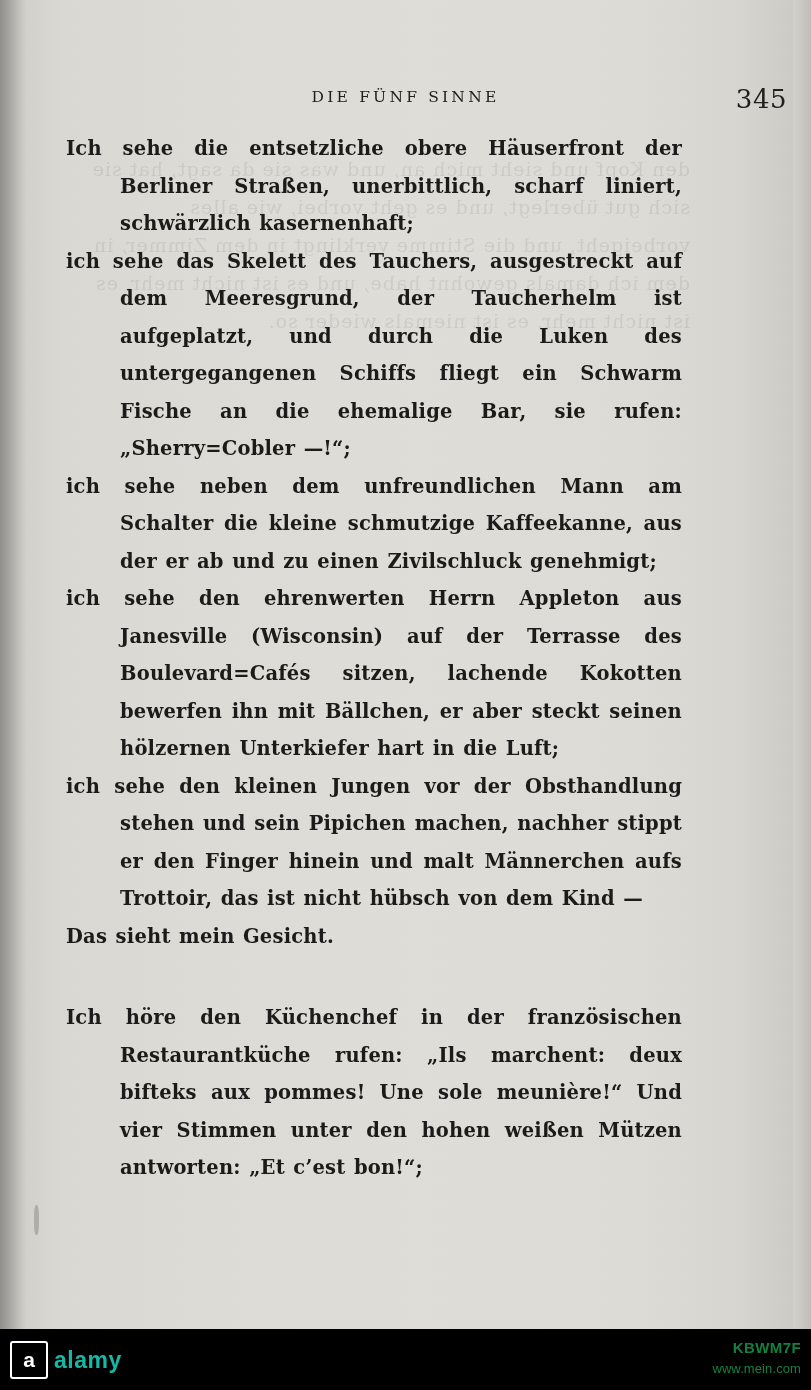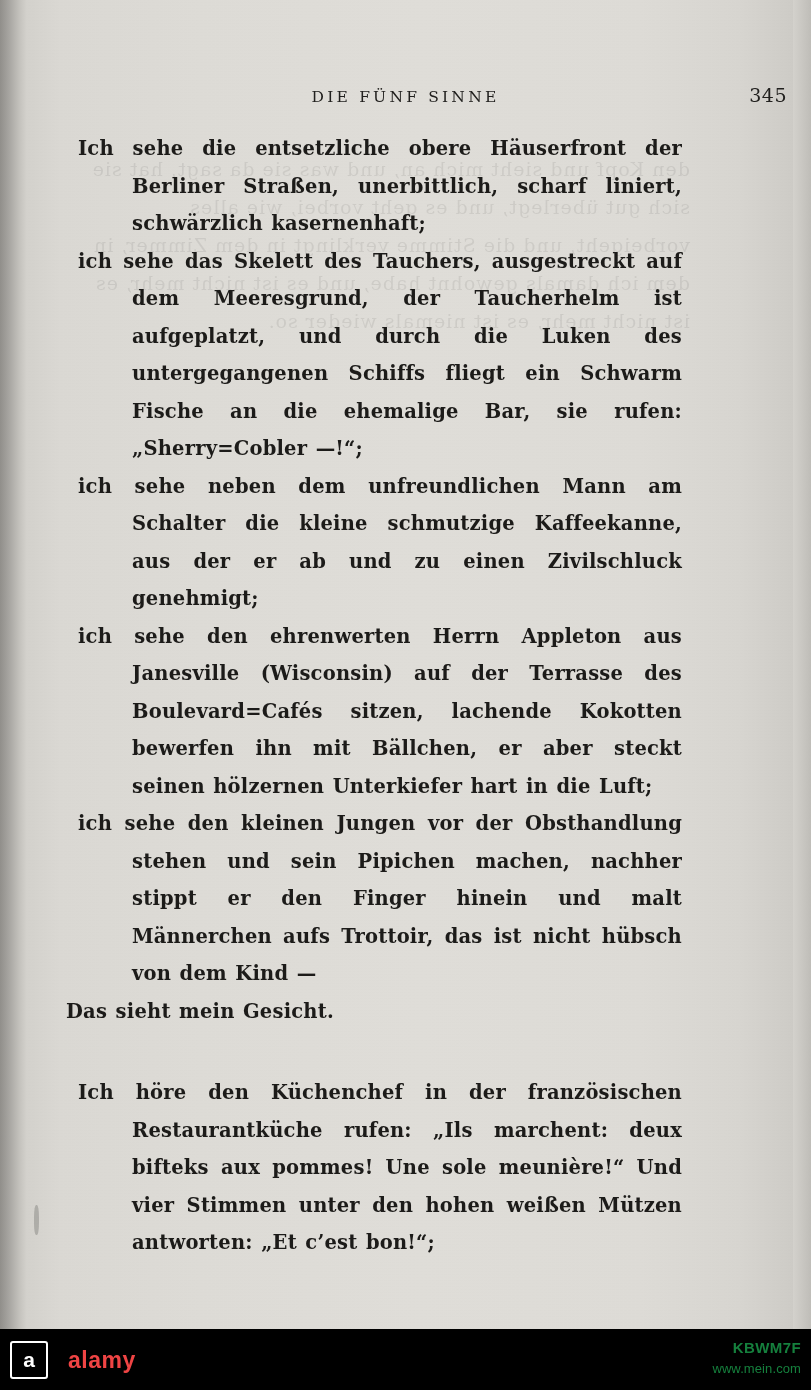--- a/index.html
+++ b/index.html
@@ -85,21 +85,21 @@
     font-size: 15.5px;
     letter-spacing: 3.2px;
     color: #22211f;
   }
 
   .folio {
     position: absolute;
     right: 64px;
     top: 84px;
     font-family: "DejaVu Serif", serif;
-    font-size: 19px;
+    font-size: 26px;
     letter-spacing: .5px;
     color: #22211f;
   }
 
   .textblock {
     position: absolute;
     left: 66px;
     top: 130px;
     width: 616px;
     color: #1d1c1a;
@@ -115,21 +115,20 @@
     font-weight: 600;
     letter-spacing: .2px;
     word-spacing: 1.5px;
     margin: 0 0 0 0;
     text-indent: 0;
     padding-left: 0;
   }
   .para.hang {
     padding-left: 54px;
     text-indent: -54px;
-    margin-left: 12px;
   }
   .para.flush {
     padding-left: 0;
     text-indent: 0;
   }
   .spacer-lg { height: 38px; }
   .spacer-sm { height: 6px; }
 
   
   #stockbar {
@@ -160,22 +159,21 @@
     font-family: "Liberation Sans", sans-serif;
     font-weight: bold;
     font-size: 21px;
     color: #ffffff;
   }
   #stock-logo .word {
     font-family: "Liberation Sans", sans-serif;
     font-size: 23px;
     font-weight: bold;
     letter-spacing: .5px;
-    color: #ef4444;
-    margin-left: 14px;
+    color: #14b8a6;
   }
   #stock-mid {
     position: absolute;
     left: 190px;
     top: 21px;
     font-family: "Liberation Sans", sans-serif;
     font-size: 15px;
     color: #ffffff;
     letter-spacing: .2px;
   }

